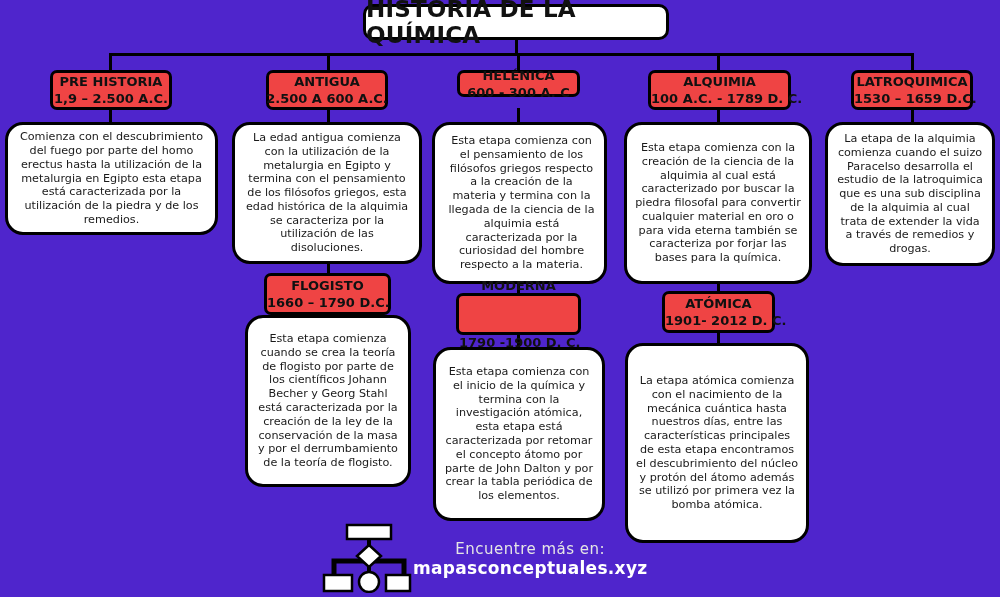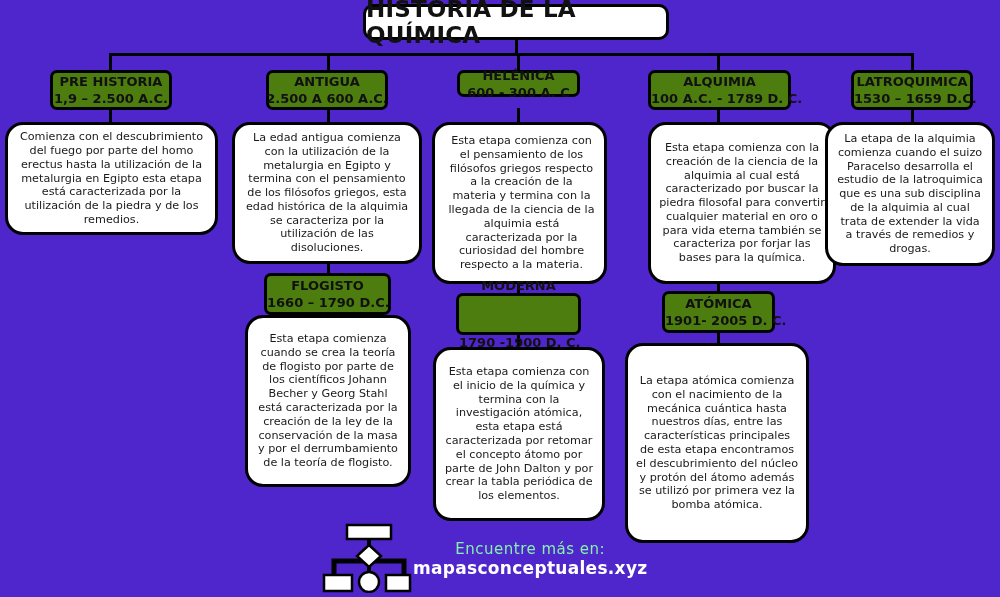--- a/index.html
+++ b/index.html
@@ -12,37 +12,37 @@
   .canvas { position: absolute; left: 0; top: 0; width: 1000px; height: 597px; }
   .line { position: absolute; background: #000; }
   .title-box {
     position: absolute; left: 363px; top: 4px; width: 306px; height: 36px;
     background: #fff; border: 3px solid #000; border-radius: 10px;
     box-sizing: border-box;
     display: flex; align-items: center; justify-content: center;
     font-weight: bold; font-size: 23px; color: #111; letter-spacing: 0.2px;
   }
   .head {
-    position: absolute; background: #4d7c0f; border: 3px solid #000; border-radius: 7px;
+    position: absolute; background: #ef4444; border: 3px solid #000; border-radius: 7px;
     box-sizing: border-box; text-align: center;
     display: flex; flex-direction: column; justify-content: center;
     font-weight: bold; font-size: 13px; line-height: 17px; color: #111;
   }
   .head span { display: block; white-space: nowrap; }
   .desc {
     position: absolute; background: #fff; border: 3px solid #000; border-radius: 18px;
     box-sizing: border-box; text-align: center;
     display: flex; align-items: center; justify-content: center;
     font-size: 11.2px; line-height: 13.8px; color: #1a1a1a;
     padding: 4px 8px;
   }
   .footer-text {
     position: absolute; left: 413px; top: 540px; text-align: center; color: #fff;
   }
-  .footer-text .small { font-size: 15px; color: #86efac; letter-spacing: 0.5px; display:block; }
+  .footer-text .small { font-size: 15px; color: #e5e5e5; letter-spacing: 0.5px; display:block; }
   .footer-text .big { font-size: 17px; font-weight: bold; display:block; letter-spacing: 0.3px; }
   .logo { position: absolute; left: 322px; top: 523px; width: 90px; height: 70px; }
 </style>
 </head>
 <body>
 
 <div class="canvas">
 
   <div class="line" style="left:515px; top:40px; width:3px; height:15px;"></div>
   <div class="line" style="left:109px; top:53px; width:805px; height:3px;"></div>
@@ -88,21 +88,21 @@
     <span>600 - 300 A. C</span>
   </div>
   <div class="desc" style="left:432px; top:122px; width:175px; height:162px;padding-left:12px;">
     <span>Esta etapa comienza con el pensamiento de los filósofos griegos respecto a la creación de la materia y termina con la llegada de la ciencia de la alquimia está caracterizada por la curiosidad del hombre respecto a la materia.</span>
   </div>
 
   <div class="head" style="left:648px; top:70px; width:143px; height:40px;">
     <span>ALQUIMIA</span>
     <span>100 A.C. - 1789 D. C.</span>
   </div>
-  <div class="desc" style="left:624px; top:122px; width:188px; height:162px;margin-left:24px;">
+  <div class="desc" style="left:624px; top:122px; width:188px; height:162px;">
     <span>Esta etapa comienza con la creación de la ciencia de la alquimia al cual está caracterizado por buscar la piedra filosofal para convertir cualquier material en oro o para vida eterna también se caracteriza por forjar las bases para la química.</span>
   </div>
 
   <div class="head" style="left:851px; top:70px; width:122px; height:40px;">
     <span>LATROQUIMICA</span>
     <span>1530 – 1659 D.C.</span>
   </div>
   <div class="desc" style="left:825px; top:122px; width:170px; height:144px;">
     <span>La etapa de la alquimia comienza cuando el suizo Paracelso desarrolla el estudio de la latroquimica que es una sub disciplina de la alquimia al cual trata de extender la vida a través de remedios y drogas.</span>
   </div>
@@ -118,21 +118,21 @@
   <div class="head" style="left:456px; top:293px; width:125px; height:42px;gap:40px;">
     <span>MODERNA</span>
     <span>1790 -1900 D. C.</span>
   </div>
   <div class="desc" style="left:433px; top:347px; width:172px; height:174px;">
     <span>Esta etapa comienza con el inicio de la química y termina con la investigación atómica, esta etapa está caracterizada por retomar el concepto átomo por parte de John Dalton y por crear la tabla periódica de los elementos.</span>
   </div>
 
   <div class="head" style="left:662px; top:291px; width:113px; height:42px;">
     <span>ATÓMICA</span>
-    <span>1901- 2005 D. C.</span>
+    <span>1901- 2012 D. C.</span>
   </div>
   <div class="desc" style="left:625px; top:343px; width:184px; height:200px;">
     <span>La etapa atómica comienza con el nacimiento de la mecánica cuántica hasta nuestros días, entre las características principales de esta etapa encontramos el descubrimiento del núcleo y protón del átomo además se utilizó por primera vez la bomba atómica.</span>
   </div>
 
   <svg class="logo" viewBox="0 0 90 70">
     <rect x="25" y="2" width="44" height="14" fill="#fff" stroke="#000" stroke-width="2.5"></rect>
     <line x1="47" y1="16" x2="47" y2="28" stroke="#000" stroke-width="4"></line>
     <path d="M12 52 V38 H82 V52" fill="none" stroke="#000" stroke-width="5"></path>
     <line x1="47" y1="38" x2="47" y2="50" stroke="#000" stroke-width="4"></line>

